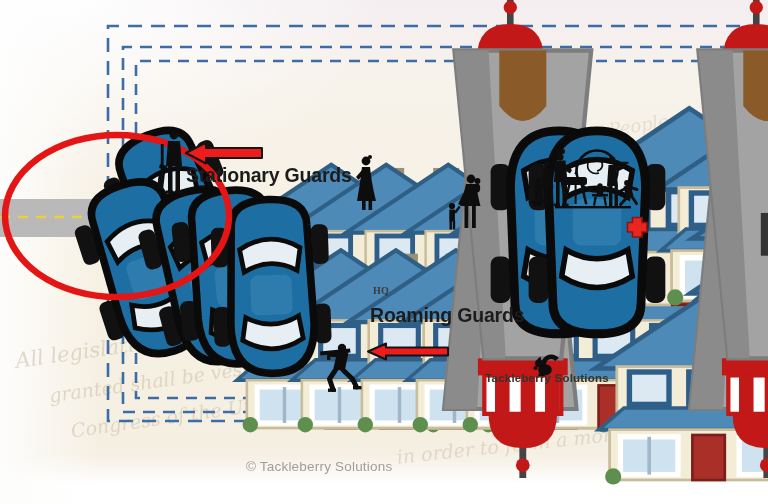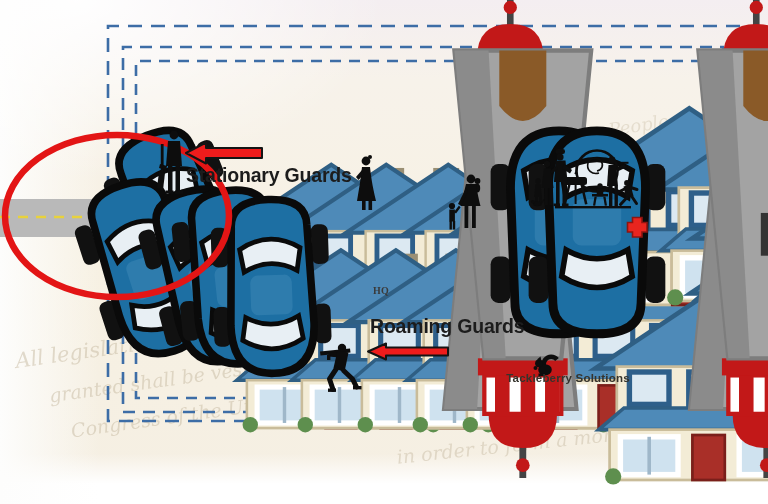--- a/index.html
+++ b/index.html
@@ -303,16 +303,17 @@
       <circle cx="535.5" cy="368" r="2" class="f-sil"></circle>
     </g>
 
     <g class="f-arrow" stroke="#141414" stroke-width="2" stroke-linejoin="round">
       <path d="M186,153 L206,142.5 L206,148 L262,148 L262,158 L206,158 L206,163.5 Z"></path>
       <path d="M368,351.5 L386,343.5 L386,347.5 L448,347.5 L448,355.5 L386,355.5 L386,359.5 Z"></path>
     </g>
   </svg>
 
   <div class="label label-main" style="left:186px;top:116px;position:absolute;margin-top:48px;">Stationary Guards</div>
-  <div class="label label-main" style="left:370px;top:315px;position:absolute;">Roaming Guards</div>
+  <div class="label label-main" style="left:370px;top:304px;position:absolute;">Roaming Guards</div>
   <div class="label" id="lbl-hq" style="left:373px;top:285px;position:absolute;font-family:Liberation Serif, serif;">HQ</div>
-  <div id="lbl-brand" style="left:482px;top:372px;position:absolute;padding-left:21px;">Tackleberry Solutions</div>
+  <div id="lbl-brand" style="left:482px;top:372px;position:absolute;">Tackleberry Solutions</div>
+  <div id="lbl-copy" style="left:246px;top:459px;position:absolute;">© Tackleberry Solutions</div>
 </div>
 
 </body></html>

